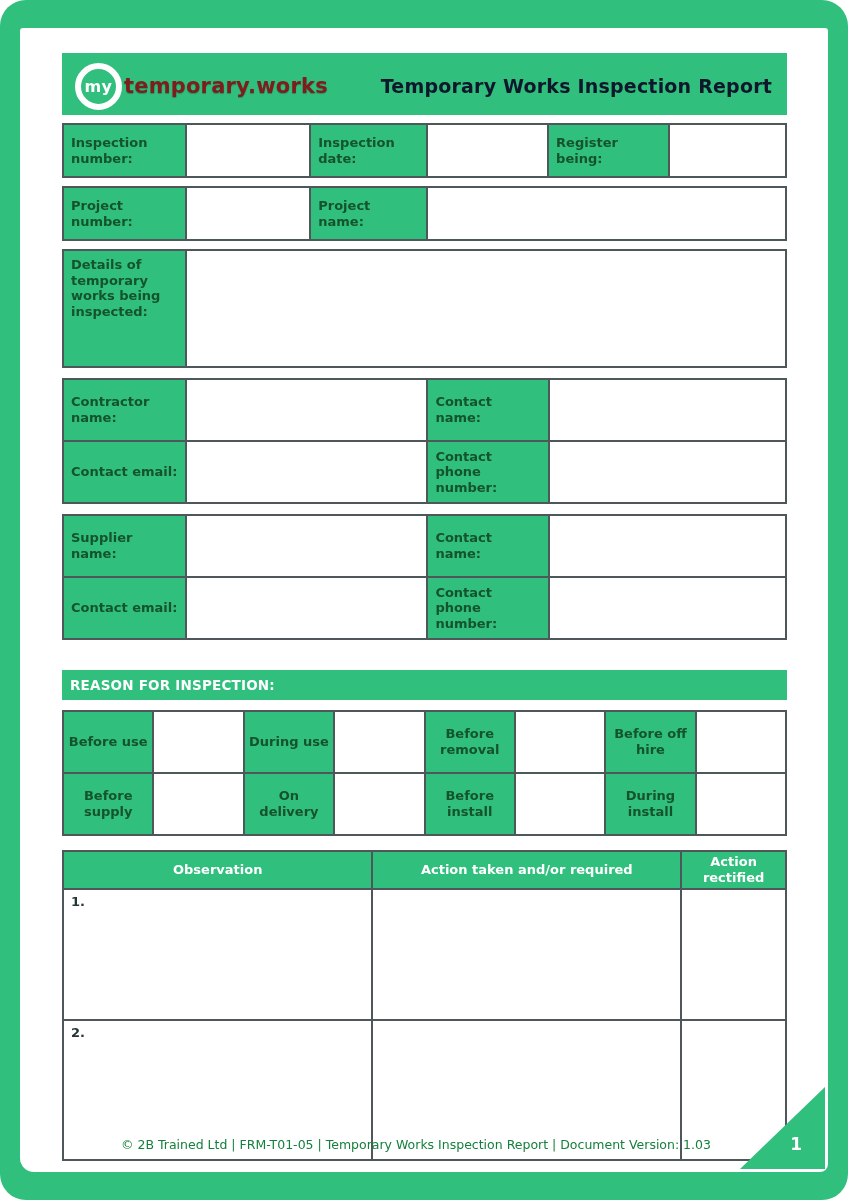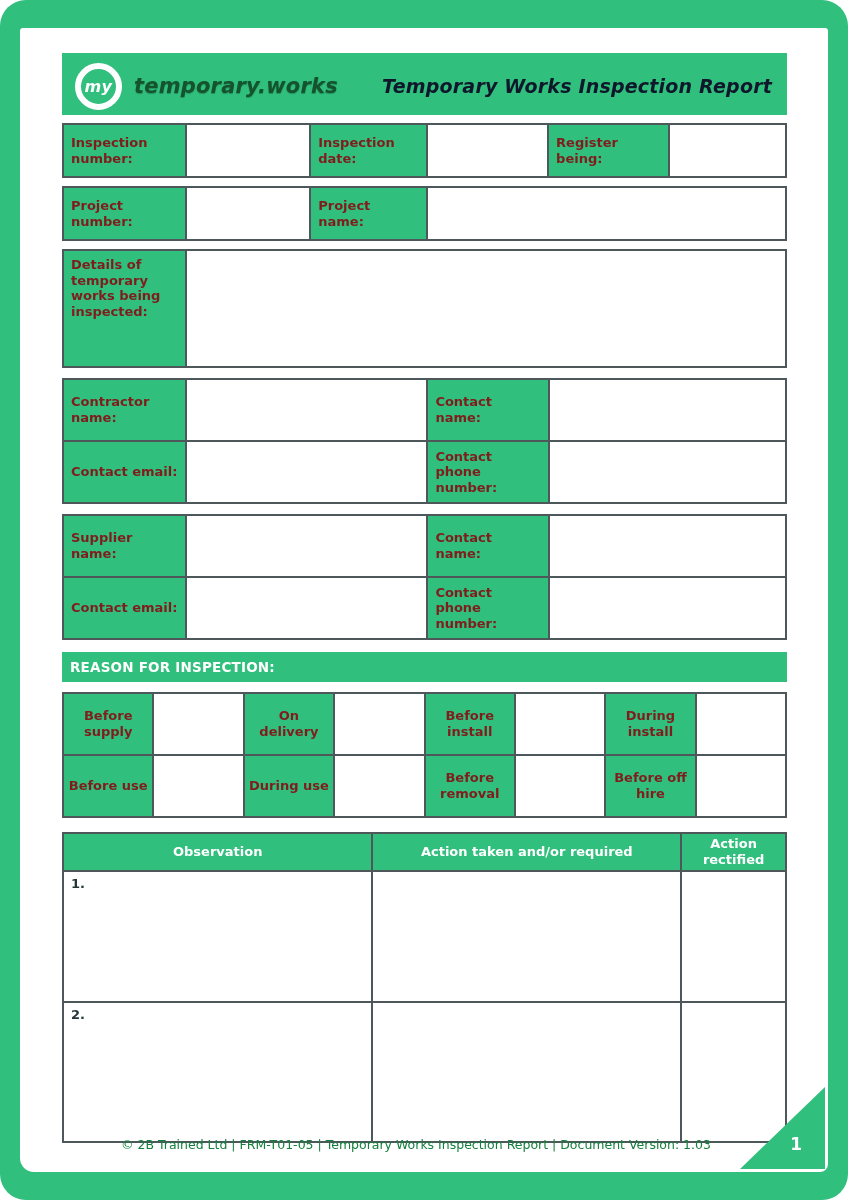--- a/index.html
+++ b/index.html
@@ -24,73 +24,72 @@
   .content { padding: 25px 41px 0 42px; }
 
   
   .brandbar {
     height: 62px;
     background: #30bf7d;
     display: flex;
     align-items: center;
     justify-content: space-between;
     padding: 4px 15px 0 13px;
-    font-style: italic;
   }
   .logo { display: flex; align-items: center; }
   .logo-circle {
     width: 47px; height: 47px;
     border: 6px solid #ffffff;
     border-radius: 50%;
     display: flex; align-items: center; justify-content: center;
     flex: 0 0 auto;
   }
   .logo-circle span {
     color: #ffffff; font-weight: bold; font-size: 16px; letter-spacing: 0.5px;
   }
   .brand {
-    color: #14532d; font-weight: bold; font-size: 21px;
-    margin-left: 12px; letter-spacing: 0.2px;
+    color: #7f1d1d; font-weight: bold; font-size: 21px;
+    margin-left: 2px; letter-spacing: 0.2px;
     text-shadow: 0 1px 1px rgba(0,0,0,0.25);
   }
   .doc-title {
     color: #0f172a; font-weight: bold; font-size: 19px;
     letter-spacing: 0.2px;
   }
 
   
   table.t {
     width: 100%;
     border-collapse: collapse;
     table-layout: fixed;
   }
   table.t td { border: 2px solid #4e585b; }
   td.g {
     background: #30bf7d;
-    color: #7f1d1d;
+    color: #14532d;
     font-weight: bold;
     font-size: 13px;
     line-height: 1.2;
     padding: 3px 6px 3px 7px;
     vertical-align: middle;
   }
   td.w { background: #ffffff; }
 
   .mt8  { margin-top: 8px; }
   .mt10 { margin-top: 10px; }
   .mt14 { margin-top: 14px; }
 
   .row53 td { height: 53px; }
   .row50 td { height: 62px; }
   td.tall { height: 117px; }
   td.g.top { vertical-align: top; padding-top: 6px; }
 
   
   .section-heading {
-    margin-top: 12px;
+    margin-top: 30px;
     height: 30px;
     background: #30bf7d;
     color: #ffffff;
     font-weight: bold;
     font-size: 13.5px;
     letter-spacing: 0.2px;
     display: flex;
     align-items: center;
     padding-left: 8px;
   }
@@ -265,37 +264,37 @@
             <col style="width:12.5%">
             <col style="width:12.5%">
             <col style="width:12.5%">
           <col style="width:12.5%">
             <col style="width:12.5%">
             <col style="width:12.5%">
             <col style="width:12.5%">
         </colgroup>
         <tbody>
             <tr>
+          <td class="g">Before use</td>
+          <td class="w"></td>
+          <td class="g">During use</td>
+          <td class="w"></td>
+          <td class="g">Before removal</td>
+          <td class="w"></td>
+          <td class="g">Before off hire</td>
+          <td class="w"></td>
+        </tr>
+        <tr>
           <td class="g">Before supply</td>
           <td class="w"></td>
           <td class="g">On delivery</td>
           <td class="w"></td>
           <td class="g">Before install</td>
           <td class="w"></td>
           <td class="g">During install</td>
-          <td class="w"></td>
-        </tr>
-        <tr>
-          <td class="g">Before use</td>
-          <td class="w"></td>
-          <td class="g">During use</td>
-          <td class="w"></td>
-          <td class="g">Before removal</td>
-          <td class="w"></td>
-          <td class="g">Before off hire</td>
           <td class="w"></td>
         </tr>
       </tbody>
         </table>
 
       <table class="t obs mt14">
         <colgroup>
           <col style="width:42.8%">
             <col style="width:42.7%">
             <col style="width:14.5%">

